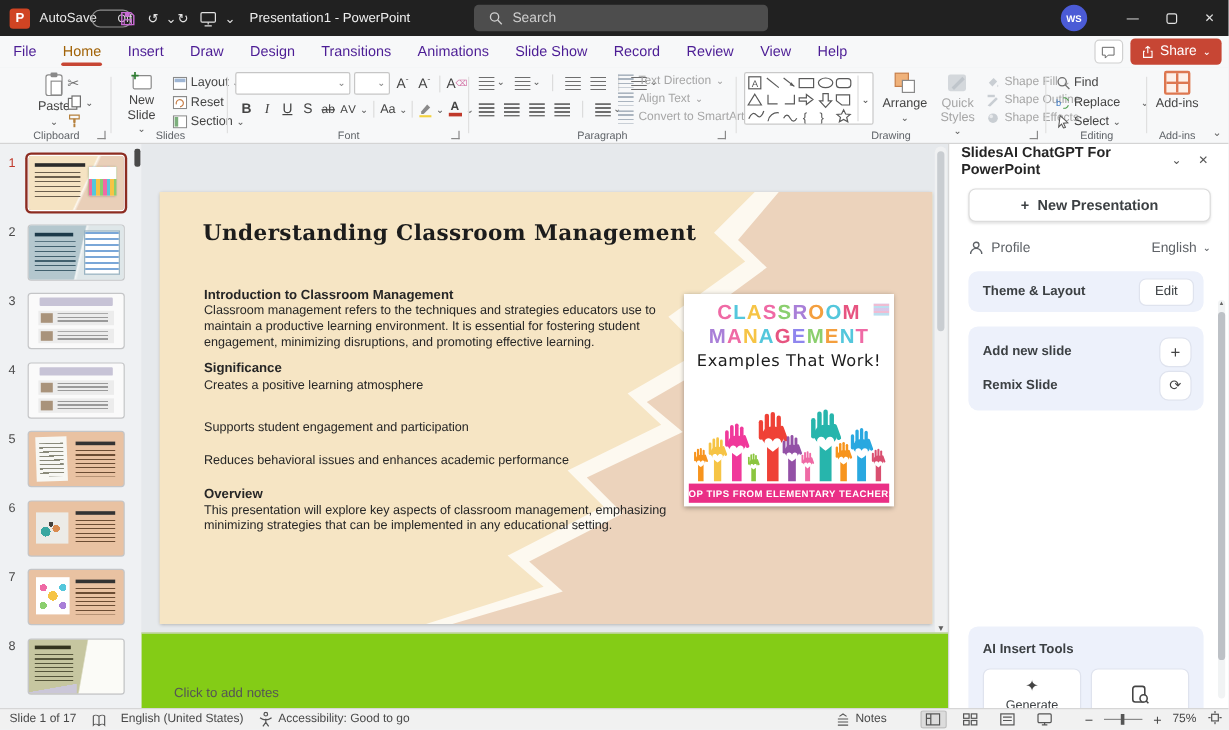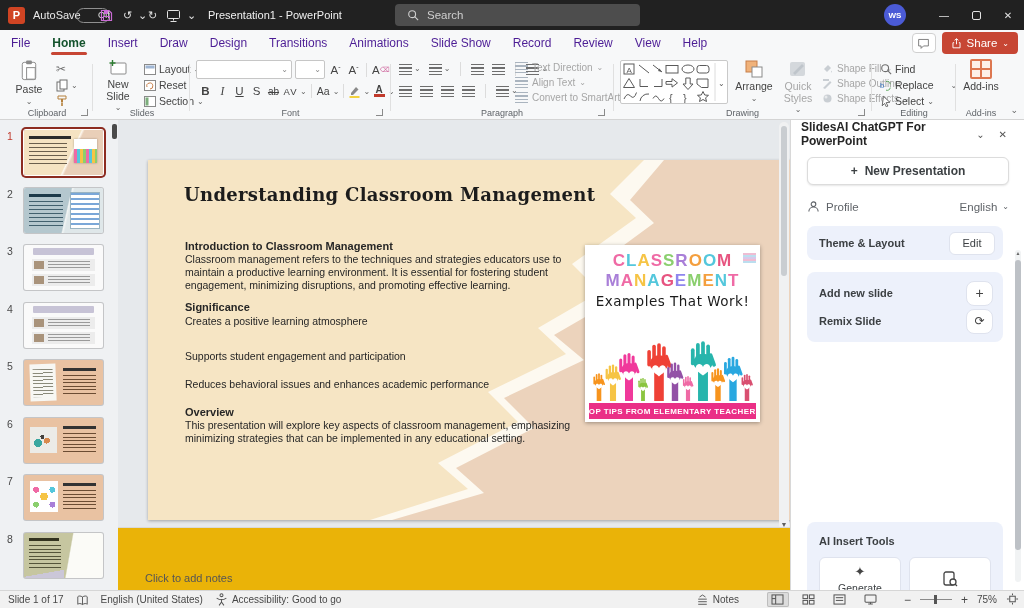--- a/index.html
+++ b/index.html
@@ -23,21 +23,21 @@
   .doc-title { left:208px; color:#f0f0f0; font-size:11.5px; }
   .search-box { position:absolute; left:395px; top:4px; width:245px; height:22px; background:#4d4d4d; border-radius:4px; display:flex; align-items:center; padding-left:12px; gap:8px; color:#cfcfcf; font-size:11.5px; }
   .tb-right { position:absolute; right:0; top:0; height:30px; display:flex; align-items:center; }
   .avatar { width:22px; height:22px; border-radius:50%; background:#4b5bd6; color:#fff; font-size:8px; font-weight:bold; display:flex; align-items:center; justify-content:center; margin-right:22px; }
   .winbtn { width:32px; height:30px; display:flex; align-items:center; justify-content:center; color:#e3e3e3; font-size:10px; }
   .maxbox { width:9px; height:9px; border:1px solid #e3e3e3; border-radius:2px; }
 
   
   .tabsrow { position:absolute; left:0; top:30px; width:1024px; height:26px; background:#f7f8f9; display:flex; align-items:center; }
   .tab { font-size:12px; color:#4c1d95; padding:0 11px; height:26px; display:flex; align-items:center; position:relative; }
-  .tab.active { font-weight:bold; color:#14532d; }
+  .tab.active { font-weight:normal; color:#a16207; }
   .tab.active::after { content:""; position:absolute; left:10px; right:10px; bottom:1px; height:3px; background:#c74634; border-radius:2px; }
   .tabs-spacer { flex:1; }
   .comment-btn { width:24px; height:20px; border:1px solid #d0d0d0; background:#fff; border-radius:4px; display:flex; align-items:center; justify-content:center; margin-right:6px; }
   .share-btn { height:22px; background:#c74634; border-radius:4px; color:#fff; font-size:11.5px; display:flex; align-items:center; gap:5px; padding:0 9px; margin-right:6px; }
   .share-btn .ch { font-size:8px; }
 
   
   .ribbon { position:absolute; left:0; top:56px; width:1024px; height:64px; background:#f7f8f9; border-bottom:1px solid #d4d4d4; font-size:10.5px; color:#444; }
   .grp { position:absolute; top:0; height:63px; }
   .glabel { position:absolute; bottom:1px; left:0; right:0; text-align:center; font-size:9px; color:#5f6368; }
@@ -98,37 +98,37 @@
       radial-gradient(circle at 22% 76%,#8bcf6e 0 3px,transparent 3px),
       radial-gradient(circle at 80% 76%,#a97fd8 0 3px,transparent 3px), #fff; }
   .v8 { background:linear-gradient(100deg,#c6c6a0 56%,#fbfbf7 57.5%), #f4f4ee; }
   .v8 .a { left:5px; top:5px; width:30px; height:3px; background:#33331f; }
   .v8 .b { left:5px; top:12px; width:32px; height:23px; background:repeating-linear-gradient(to bottom,#55553a 0 1px,transparent 1px 3.6px); }
   .v8 .c { left:0; bottom:0; width:40px; height:8px; background:linear-gradient(170deg,transparent 45%,#cbc7d8 46%); }
   .tscroll { position:absolute; left:112px; top:4px; width:5px; height:15px; background:#4a4a4a; border-radius:2px; }
 
   
   .canvas { position:absolute; left:118px; top:0; width:672px; height:470px; background:#e6e9ec; }
-  .slide { position:absolute; left:30px; top:40px; width:644px; height:360px; background:#f6e5c4; box-shadow:0 1px 3px rgba(0,0,0,.3); overflow:hidden; }
+  .slide { position:absolute; left:15px; top:40px; width:644px; height:360px; background:#f6e5c4; box-shadow:0 1px 3px rgba(0,0,0,.3); overflow:hidden; }
   .torn { position:absolute; left:0; top:0; }
   .slide-title { position:absolute; left:36px; top:24px; font-family:"DejaVu Serif", serif; font-weight:bold; font-size:18px; letter-spacing:.3px; color:#1c1c1c; }
   .s-head { position:absolute; left:37px; font-size:11px; font-weight:bold; color:#262626; }
   .s-body { position:absolute; left:37px; width:400px; font-size:10.5px; line-height:1.24; color:#262626; }
   .s-item { position:absolute; left:37px; font-size:10.5px; color:#262626; }
   .slide-image { position:absolute; left:437px; top:85px; width:175px; height:177px; background:#fff; box-shadow:0 1px 4px rgba(0,0,0,.35); overflow:hidden; }
   .img-word { position:absolute; left:0; width:100%; text-align:center; font-weight:bold; font-size:17px; letter-spacing:1px; }
   .img-tag { position:absolute; left:0; width:100%; text-align:center; font-size:13.5px; color:#1c1c1c; letter-spacing:.5px; font-family:"DejaVu Sans", sans-serif; }
   .brand-mark { position:absolute; right:4px; top:8px; width:13px; height:10px; background:repeating-linear-gradient(to bottom,#e8a0c0 0 2px,#9fd0e8 2px 4px,#c8b0e0 4px 6px); opacity:.7; }
   .hands { position:absolute; left:4px; bottom:21px; }
   .img-banner { position:absolute; left:4px; right:4px; bottom:3px; height:16px; background:#ea2f86; color:#fff; font-size:8px; font-weight:bold; letter-spacing:.4px; display:flex; align-items:center; justify-content:center; white-space:nowrap; }
   .vsb { position:absolute; left:661px; top:2px; width:10px; height:408px; background:#f0f1f2; border-radius:5px; }
   .vsb .vthumb { position:absolute; left:2px; top:4px; width:6px; height:150px; background:#c9cdd1; border-radius:3px; }
   .vsb .varr { position:absolute; left:0; bottom:2px; width:10px; text-align:center; font-size:7px; color:#5f5f5f; }
   .navbtn { position:absolute; left:661px; width:10px; text-align:center; font-size:8px; color:#5f5f5f; }
-  .notes { position:absolute; left:0; top:407px; width:672px; height:63px; background:#eab308; border-top:1px solid #d9d9d9; }
+  .notes { position:absolute; left:0; top:407px; width:672px; height:63px; background:#84cc16; border-top:1px solid #d9d9d9; }
   .notes-text { position:absolute; left:27px; top:44px; font-size:11px; color:#555; }
 
   
   .panel { position:absolute; left:790px; top:0; width:234px; height:470px; background:#fff; border-left:1px solid #d8d8d8; overflow:hidden; }
   .panel-header { position:absolute; left:0; top:0; width:100%; height:28px; display:flex; align-items:center; padding:0 10px 0 10px; }
   .panel-title { font-size:12px; font-weight:bold; color:#252525; flex:1; }
   .ph-ic { color:#555; font-size:10px; padding:0 7px; }
   .btn-new { position:absolute; left:16px; top:37px; width:202px; height:28px; background:#fff; border:1px solid #dcdcdc; border-radius:6px; box-shadow:0 1px 2px rgba(0,0,0,.1); display:flex; align-items:center; justify-content:center; gap:7px; font-size:12px; font-weight:bold; color:#3c4043; }
   .profile-row { position:absolute; left:16px; top:80px; width:202px; display:flex; align-items:center; color:#5f6368; font-size:11.5px; }
   .profile-row .right { margin-left:auto; display:flex; align-items:center; gap:5px; }
@@ -234,21 +234,21 @@
           <path d="M4 6 H2.5 v6.5 h9 V6 H10"></path>
         </svg>
       <span>Share</span>
       <span class="ch">⌄</span>
     </span>
   </div>
 
   <div class="ribbon">
 
     <div class="grp" style="left:4px;width:86px">
-      <div class="bigbtn" style="left:4px;width:42px">
+      <div class="bigbtn" style="left:20px;width:42px">
         <svg width="20" height="23" viewBox="0 0 20 24">
             <rect x="3" y="3.5" width="14" height="18" rx="2" fill="#fff" stroke="#8a8a8a"></rect>
             <rect x="7" y="1.5" width="6" height="4" rx="1" fill="#8a8a8a"></rect>
             <rect x="7.5" y="9" width="9" height="12" fill="#fff" stroke="#8a8a8a"></rect>
           </svg>
         <span>Paste</span>
         <span class="ch">⌄</span>
       </div>
       <div style="position:absolute;left:52px;top:5px">
         <div class="smrow">

